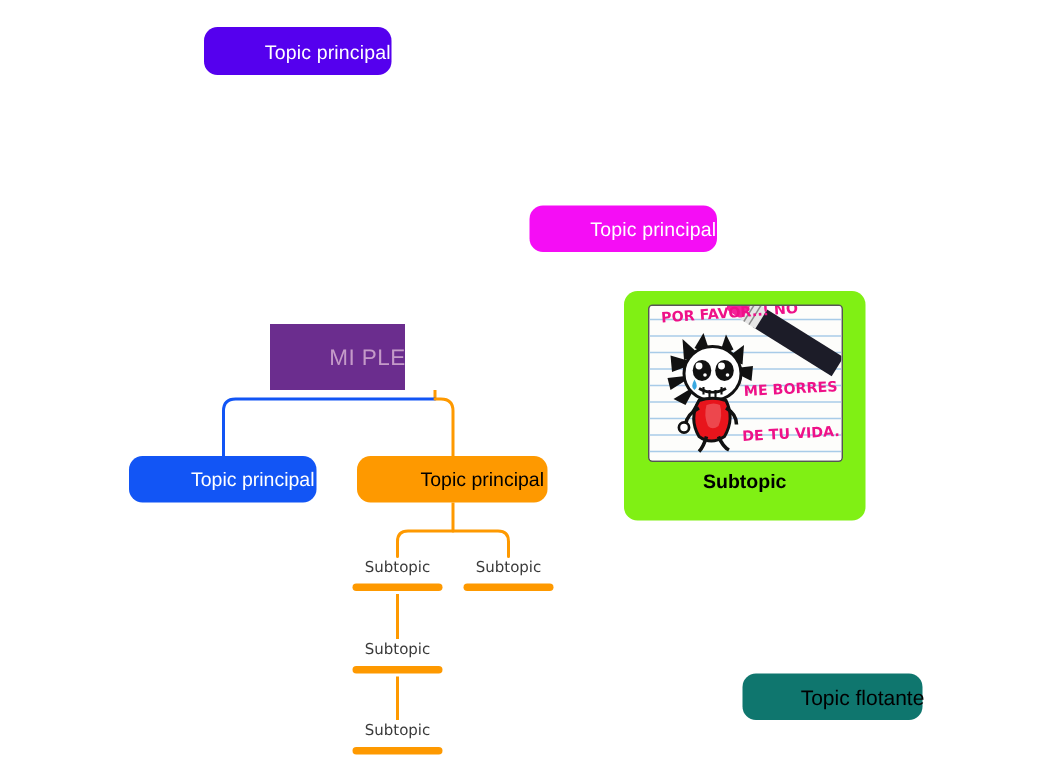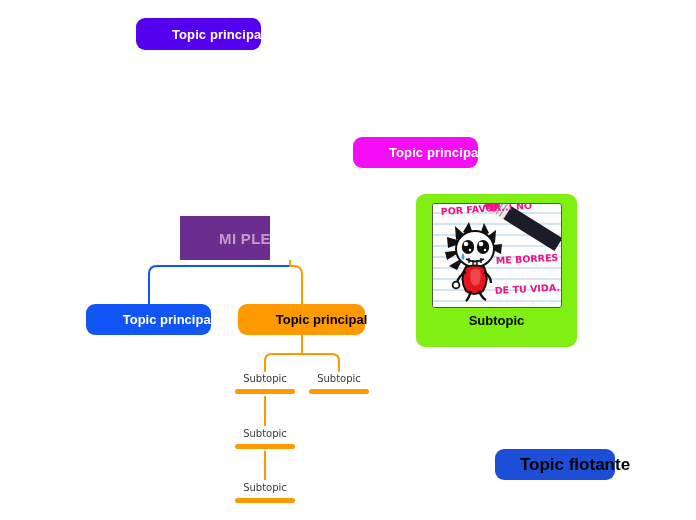--- a/index.html
+++ b/index.html
@@ -30,21 +30,21 @@
   }
 
   
   .node {
     position: absolute;
     box-sizing: border-box;
     display: flex;
     align-items: center;
     justify-content: center;
     border-radius: 9px;
-    font-weight: bold;
+    font-weight: normal;
     white-space: nowrap;
     user-select: none;
     padding-left: 40px;
   }
 
   .node-violet {
     background: #5500ee;
     color: #ffffff;
     font-size: 13px;
     letter-spacing: .1px;
@@ -66,23 +66,23 @@
     background: #1255f5;
     color: #ffffff;
     font-size: 13px;
   }
   .node-orange {
     background: #fe9900;
     color: #000000;
     font-size: 13px;
   }
   .node-float {
-    background: #1d4ed8;
+    background: #0f766e;
     color: #000000;
-    font-size: 17px;
+    font-size: 14px;
   }
 
   
   .subtopic {
     position: absolute;
     display: flex;
     flex-direction: column;
     align-items: center;
     user-select: none;
   }

